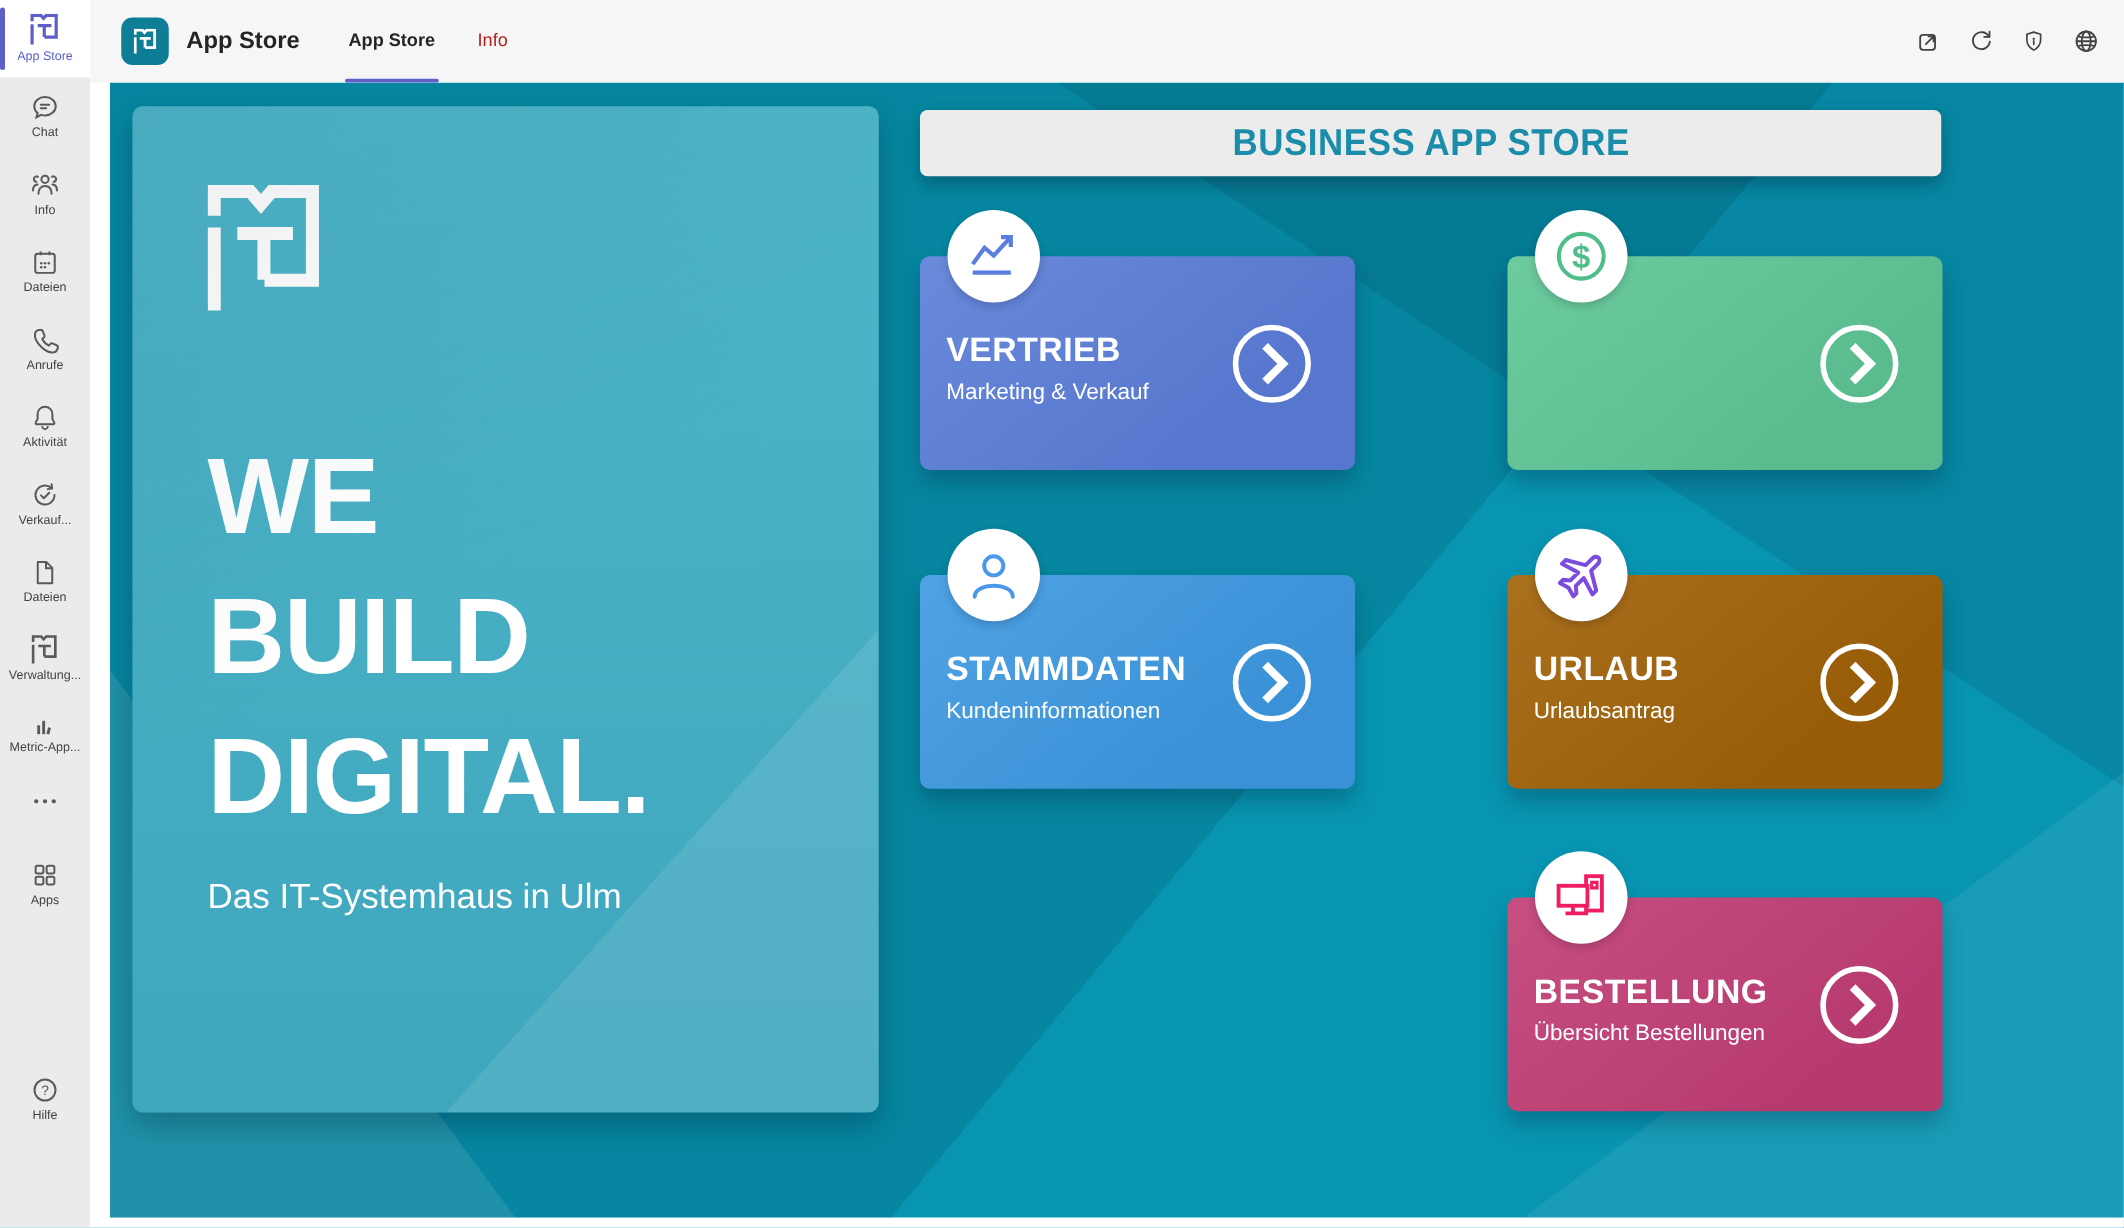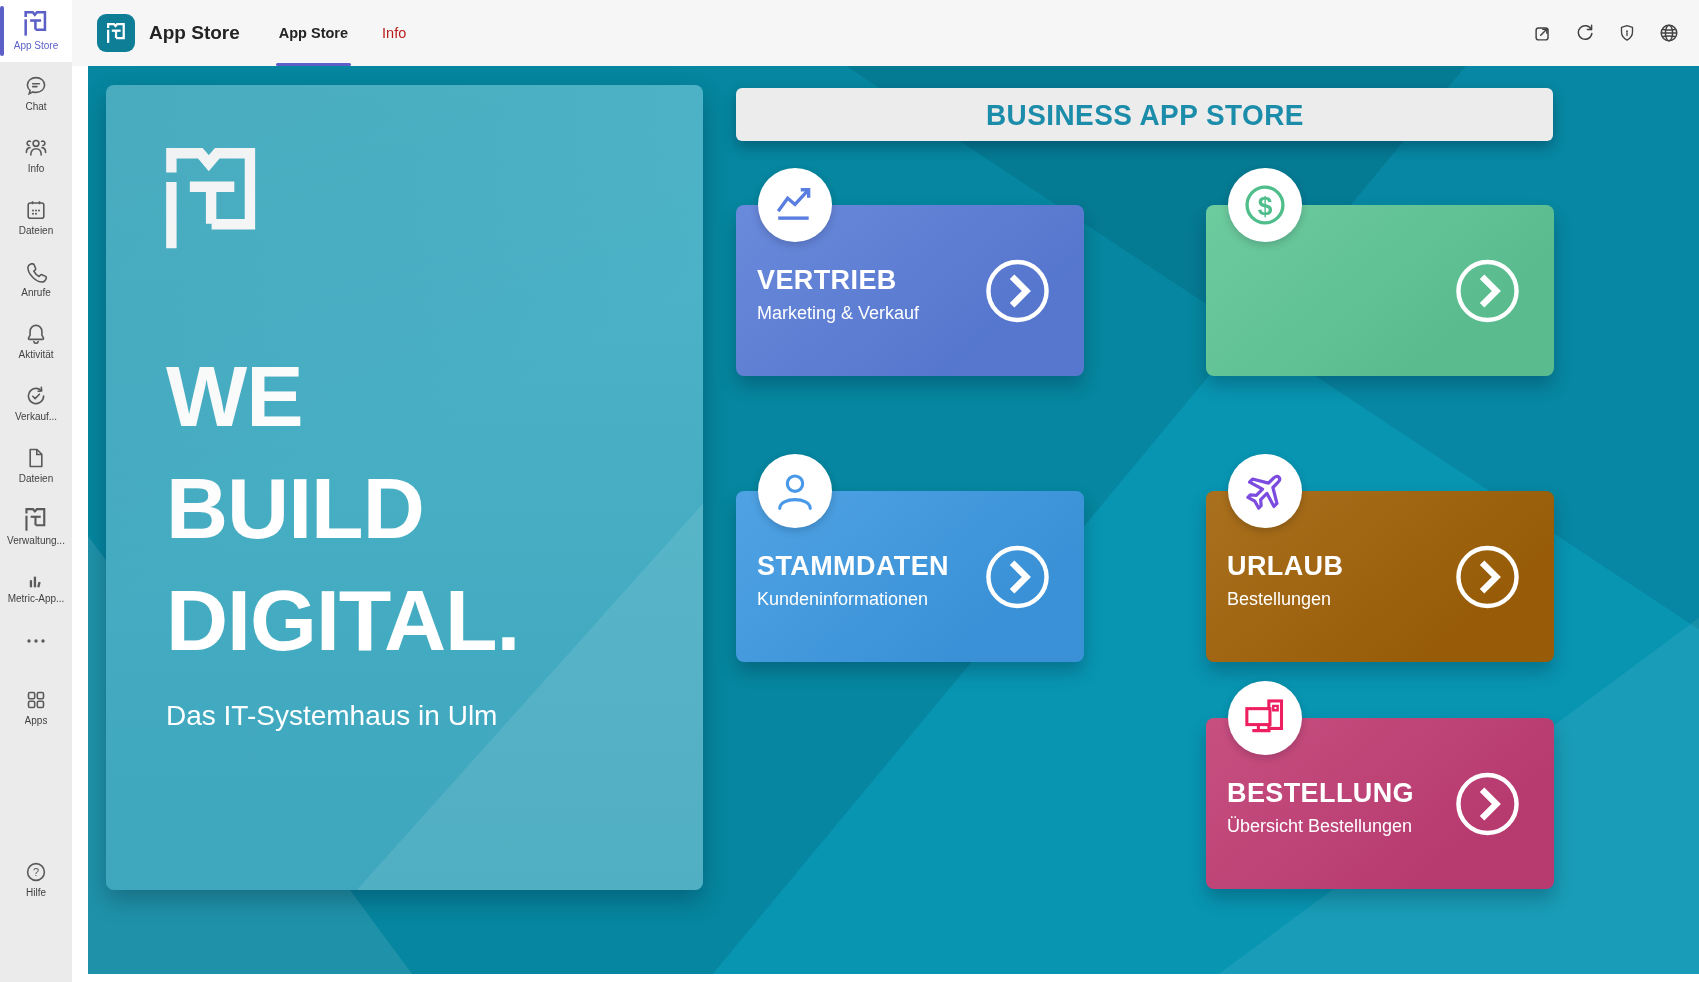--- a/index.html
+++ b/index.html
@@ -70,21 +70,21 @@
   .banner span { color:var(--banner-text,#1b8ca9); font-size:30px; font-weight:700;
     letter-spacing:.5px; transform:scaleX(.93); white-space:nowrap; }
 
   
   .tile { position:absolute; width:348px; height:171px; border-radius:8px; z-index:1;
     color:#fff; cursor:pointer; box-shadow:0 10px 18px rgba(0,0,20,.22); }
   .tile::before { content:""; position:absolute; inset:0; border-radius:inherit;
     pointer-events:none;
     background:linear-gradient(140deg,rgba(255,255,255,.09),rgba(0,0,30,.06) 75%); }
   .c1 { left:648px; } .c2 { left:1118px; }
-  .r1 { top:139px; } .r2 { top:394px;margin-top:31px; } .r3 { top:652px; }
+  .r1 { top:139px; } .r2 { top:394px; } .r3 { top:652px; }
   .badge { position:absolute; left:22px; top:-37px; width:74px; height:74px;
     border-radius:50%; background:#fff; display:flex; align-items:center; justify-content:center;
     box-shadow:0 3px 8px rgba(0,0,20,.18); }
   .tile-text { position:absolute; left:21px; top:60px; width:240px; }
   .tile-text h3 { font-size:27px; font-weight:800; letter-spacing:.4px; }
   .tile-text p { font-size:18px; font-weight:400; margin-top:7px; }
   .go { position:absolute; right:33px; top:50%; transform:translateY(-50%);
     width:67px; height:67px; }
 </style>
 </head>
@@ -380,21 +380,21 @@
     <div class="tile c2 r2" style="background-color: #a16207;">
       <div class="badge" style="color: rgb(124, 75, 224);">
         <svg width="46" height="46" viewBox="0 0 40 40">
             <g transform="rotate(45 20 20)" fill="none" stroke="currentColor" stroke-width="2.8" stroke-linejoin="round">
               <path d="M20,3 c1.7,0 2.7,1.7 2.7,3.8 V13 L35,20.3 V24 L22.7,20.3 V28 L26.6,31.4 V34.4 L20,32.5 L13.4,34.4 V31.4 L17.3,28 V20.3 L5,24 V20.3 L17.3,13 V6.8 C17.3,4.7 18.3,3 20,3 Z"></path>
             </g>
           </svg>
       </div>
       <div class="tile-text">
         <h3>URLAUB</h3>
-        <p>Bestellungen</p>
+        <p>Urlaubsantrag</p>
       </div>
       <div class="go">
         <svg width="67" height="67" viewBox="0 0 68 68" fill="none" stroke="#fff">
             <circle cx="34" cy="34" r="29.5" stroke-width="4.5"></circle>
             <path d="M28.5,19.5 L43,34 L28.5,48.5" stroke-width="6.5"></path>
           </svg>
       </div>
     </div>
 
 

